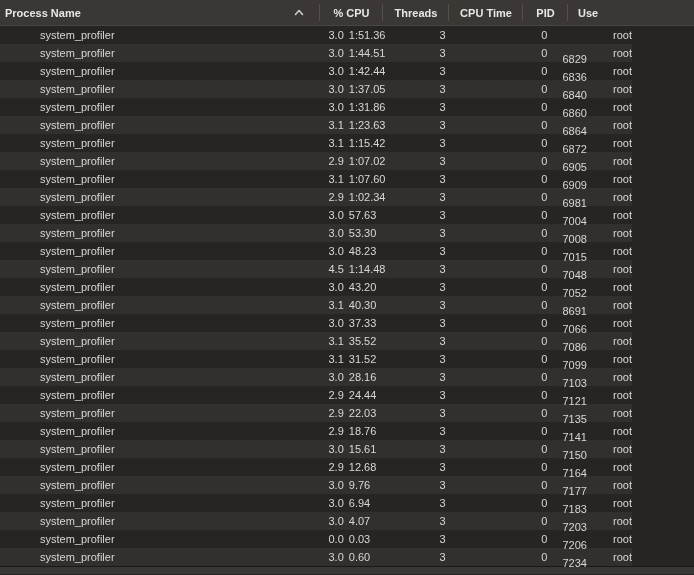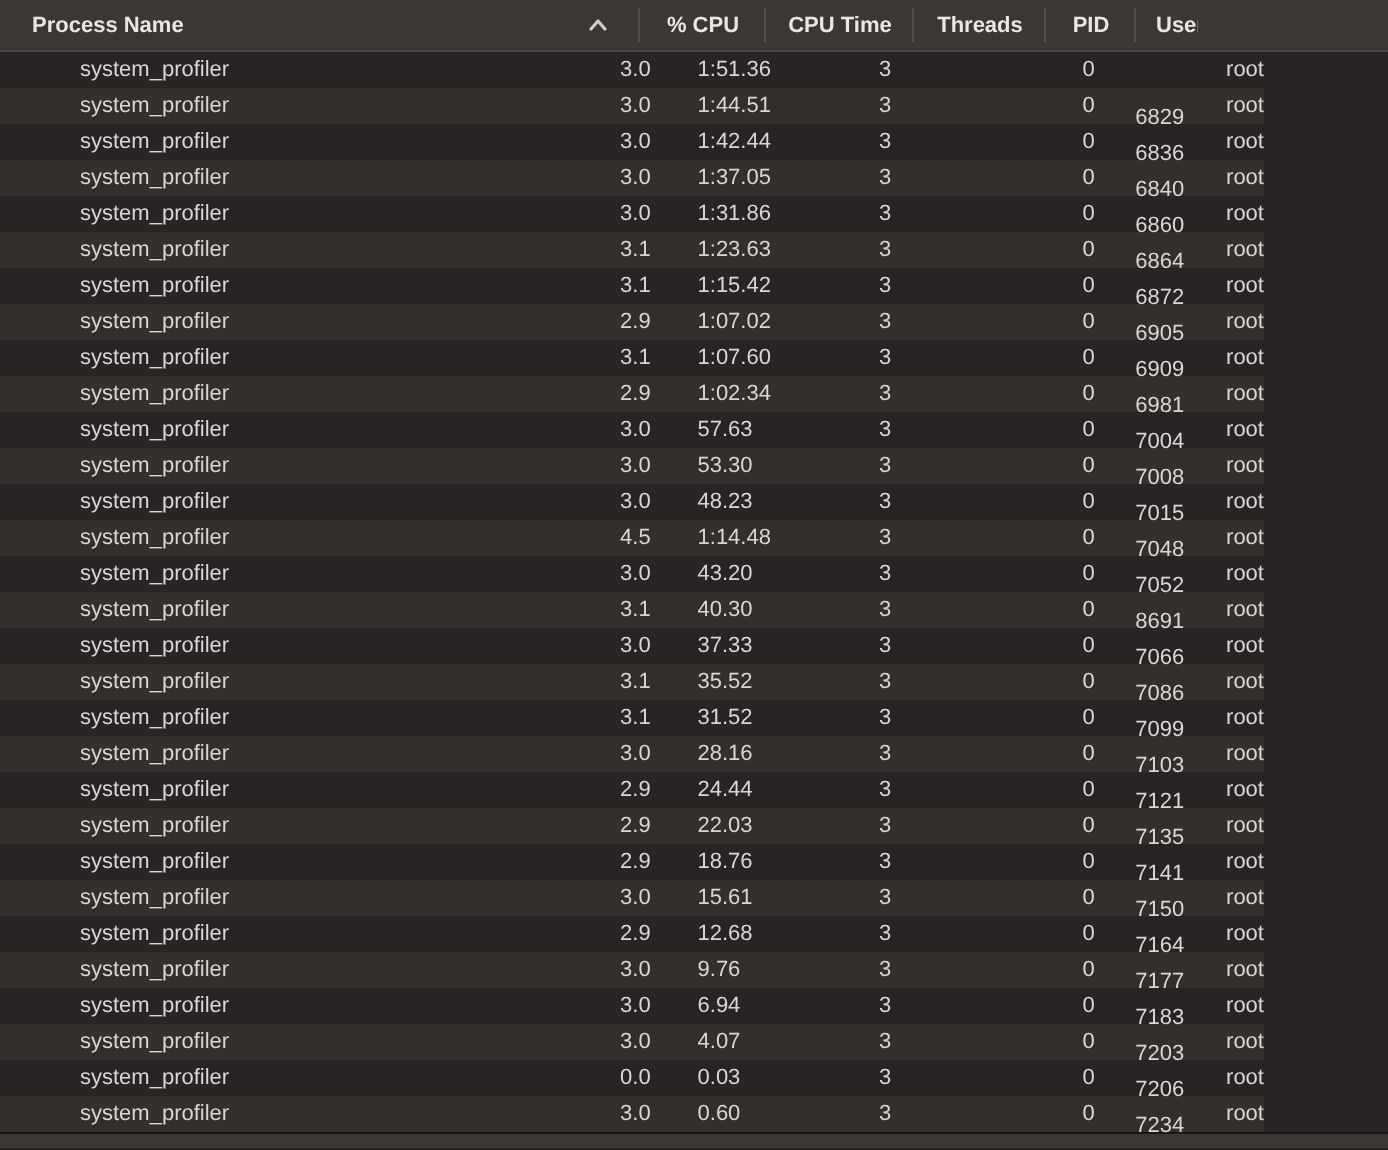--- a/index.html
+++ b/index.html
@@ -34,21 +34,21 @@
   }
   .th.sep::after {
     content: "";
     position: absolute;
     right: 0; top: 4px; bottom: 4px;
     width: 1px;
     background: #55504c;
   }
   .th-process {
     justify-content: flex-start;
-    padding-left: 16px;
+    padding-left: 5px;
   }
   .sort-caret {
     margin-left: auto;
     margin-right: 16px;
     display: flex;
     align-items: center;
   }
 
   
   .col-process { width: 320px; }
@@ -64,25 +64,25 @@
   .tr {
     display: flex;
     height: 18px;
     align-items: center;
     color: #d9d7d5;
   }
   .tr.base { background: #282423; }
   .tr.alt  { background: #322f2d; }
   .td { white-space: nowrap; overflow: hidden; line-height: 18px; }
   .td-process { padding-left: 40px; text-align: left; }
-  .td-cpu     { text-align: center; padding-right: 5px; }
+  .td-cpu     { text-align: right; padding-right: 5px; }
   .td-time    { text-align: left; padding-right: 3px; }
   .td-threads { text-align: center; padding-right: 6px; }
   .td-idle    { text-align: right; padding-right: 15px; }
-  .td-pid     { text-align: center; padding-right: 6px; margin-top: 48px; }
+  .td-pid     { text-align: left; padding-right: 6px; margin-top: 48px; }
   .td-user    { text-align: right; padding-left: 7px; }
 
   .th-user { justify-content: flex-start; padding-left: 10px; }
 
   
   .bottom-edge {
     height: 8px;
     background: #393633;
     border-top: 1px solid #1a1817;
   }
@@ -97,26 +97,26 @@
       <span>Process Name</span>
       <span class="sort-caret">
         <svg width="10" height="7" viewBox="0 0 10 7">
           <polyline points="1.5,5.5 5,1.5 8.5,5.5" fill="none" stroke="#cfcdcb" stroke-width="1.6" stroke-linecap="round" stroke-linejoin="round"></polyline>
         </svg>
       </span>
     </div>
     <div class="th col-cpu sep">
       <span>% CPU</span>
     </div>
+    <div class="th col-threads sep">
+      <span>Threads</span>
+    </div>
     <div class="th col-time sep">
       <span>CPU Time</span>
     </div>
-    <div class="th col-threads sep">
-      <span>Threads</span>
-    </div>
     <div class="th col-pid sep">
       <span>PID</span>
     </div>
     <div class="th th-user col-user">
       <span>User</span>
     </div>
   </div>
 
   <div class="tbody">
       <div class="tr base">

